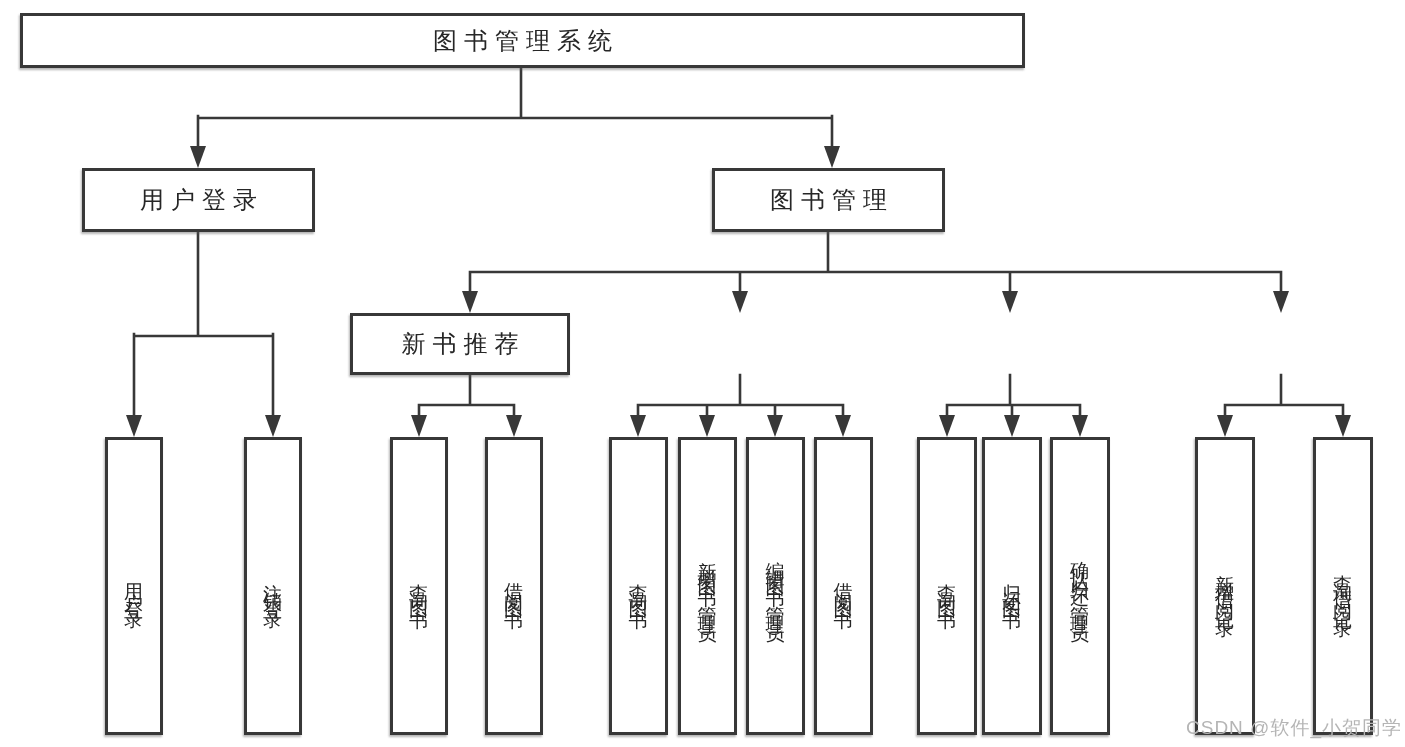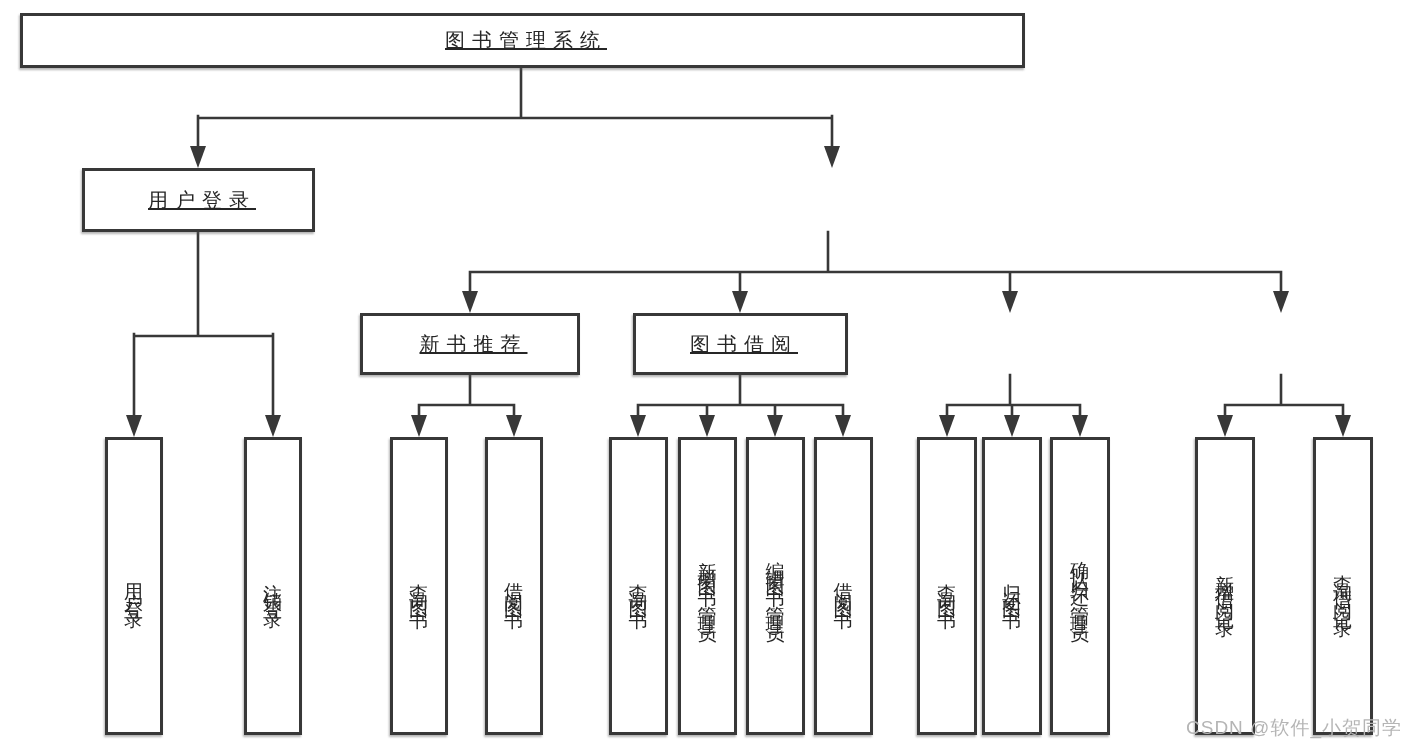--- a/index.html
+++ b/index.html
@@ -23,26 +23,25 @@
   .box{
     position:absolute;
     background:#fff;
     border:3px solid var(--line);
     display:flex;align-items:center;justify-content:center;
     z-index:1;
     color:var(--text);
     box-shadow:-1px 2px 2px rgba(90,90,90,.45);
   }
   .box.h span{
-    font-size:20px;
+    font-size:24px;
     letter-spacing:7px;
     text-indent:7px;
     white-space:nowrap;
     color:var(--text);
-    text-decoration:underline;
   }
   .box.v span{
     writing-mode:vertical-rl;
     text-orientation:mixed;
     font-size:19px;
     letter-spacing:9px;
     line-height:1;
     color:var(--text);
   }
   .watermark{
@@ -110,26 +109,26 @@
     </g>
   </svg>
 
   <div class="box h" style="left:20px;top:13px;width:1005px;height:55px">
     <span>图书管理系统</span>
   </div>
 
   <div class="box h" style="left:82px;top:168px;width:233px;height:64px">
     <span>用户登录</span>
   </div>
+  <div class="box h" style="left:712px;top:168px;width:233px;height:64px">
+    <span>图书管理</span>
+  </div>
 
-  <div class="box h" style="left:360px;top:313px;width:220px;height:62px">
+  <div class="box h" style="left:350px;top:313px;width:220px;height:62px">
     <span>新书推荐</span>
-  </div>
-  <div class="box h" style="left:633px;top:313px;width:215px;height:62px">
-    <span>图书借阅</span>
   </div>
 
   <div class="box v" style="left:105px;top:437px;width:58px;height:298px">
     <span>用户登录</span>
   </div>
   <div class="box v" style="left:244px;top:437px;width:58px;height:298px">
     <span>注销登录</span>
   </div>
 
   <div class="box v" style="left:390px;top:437px;width:58px;height:298px">

